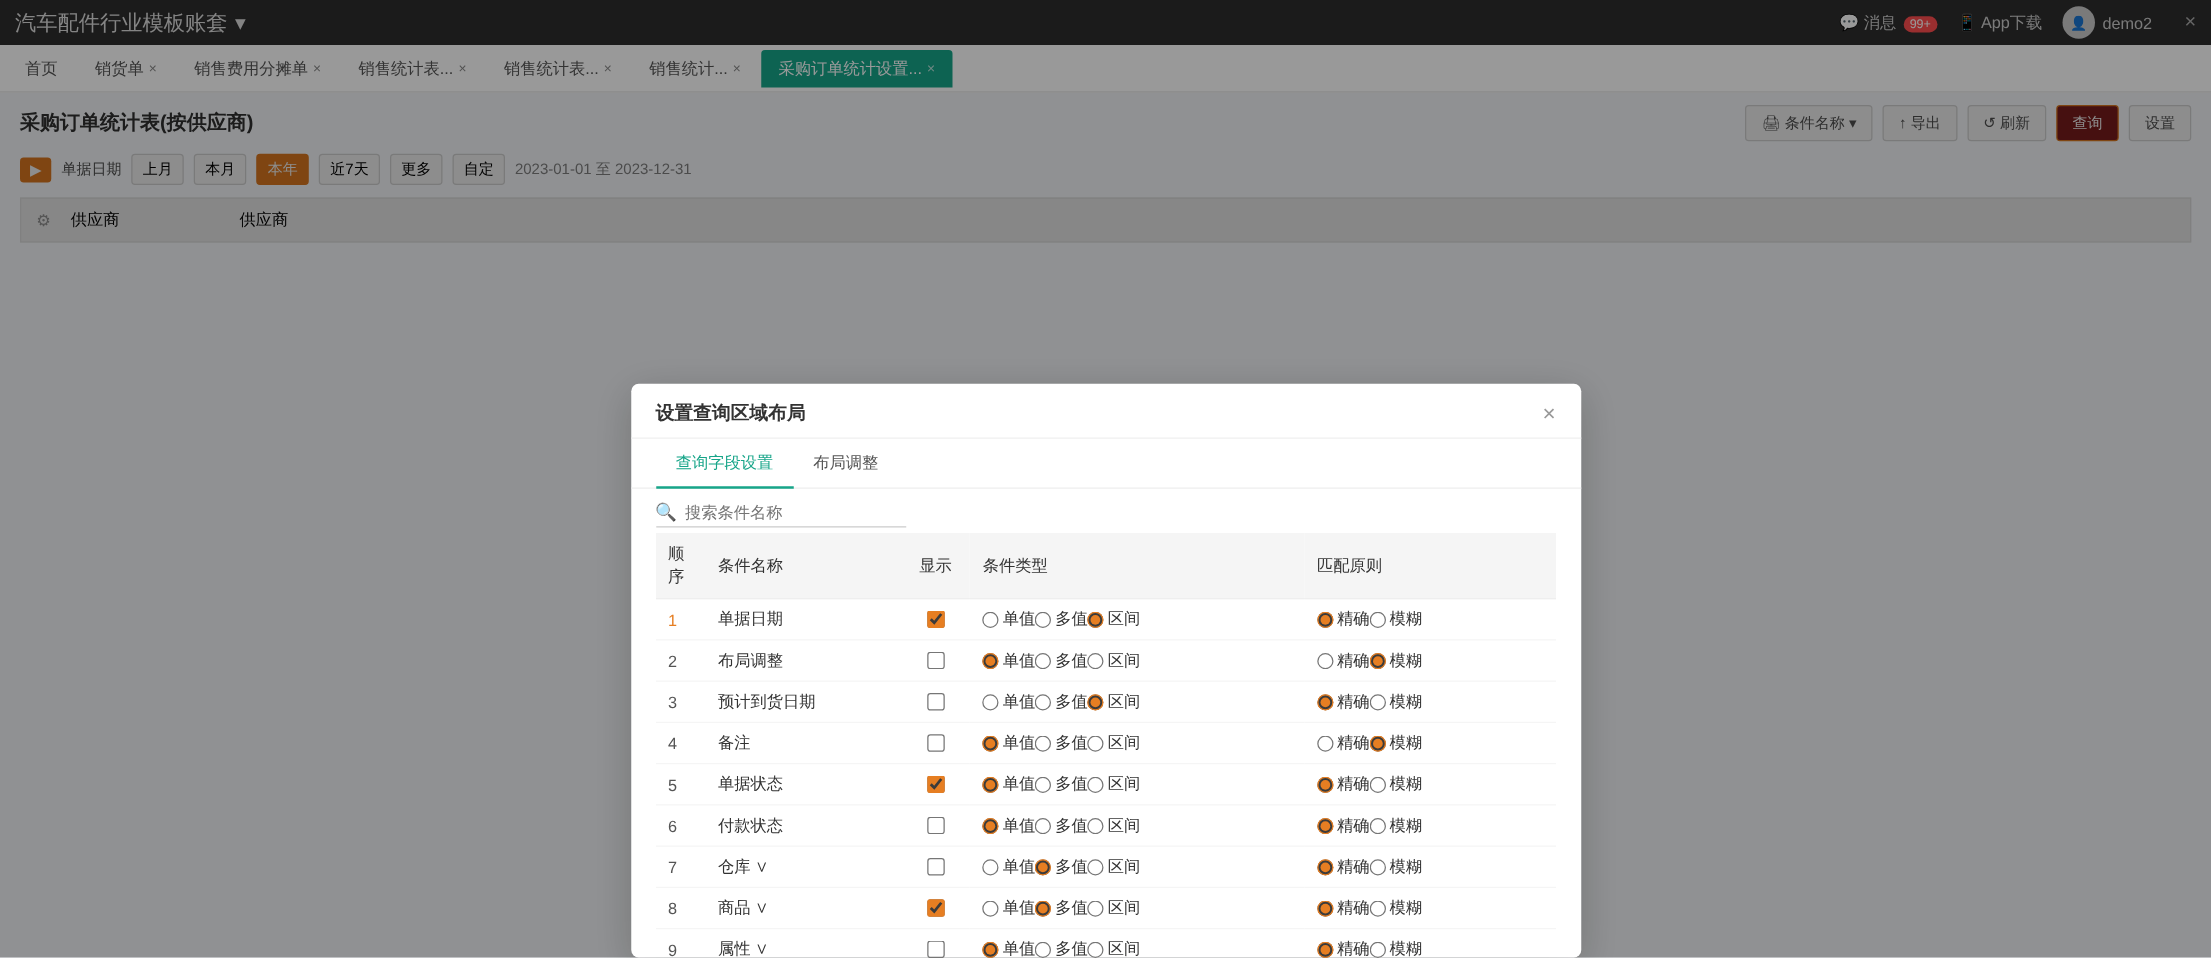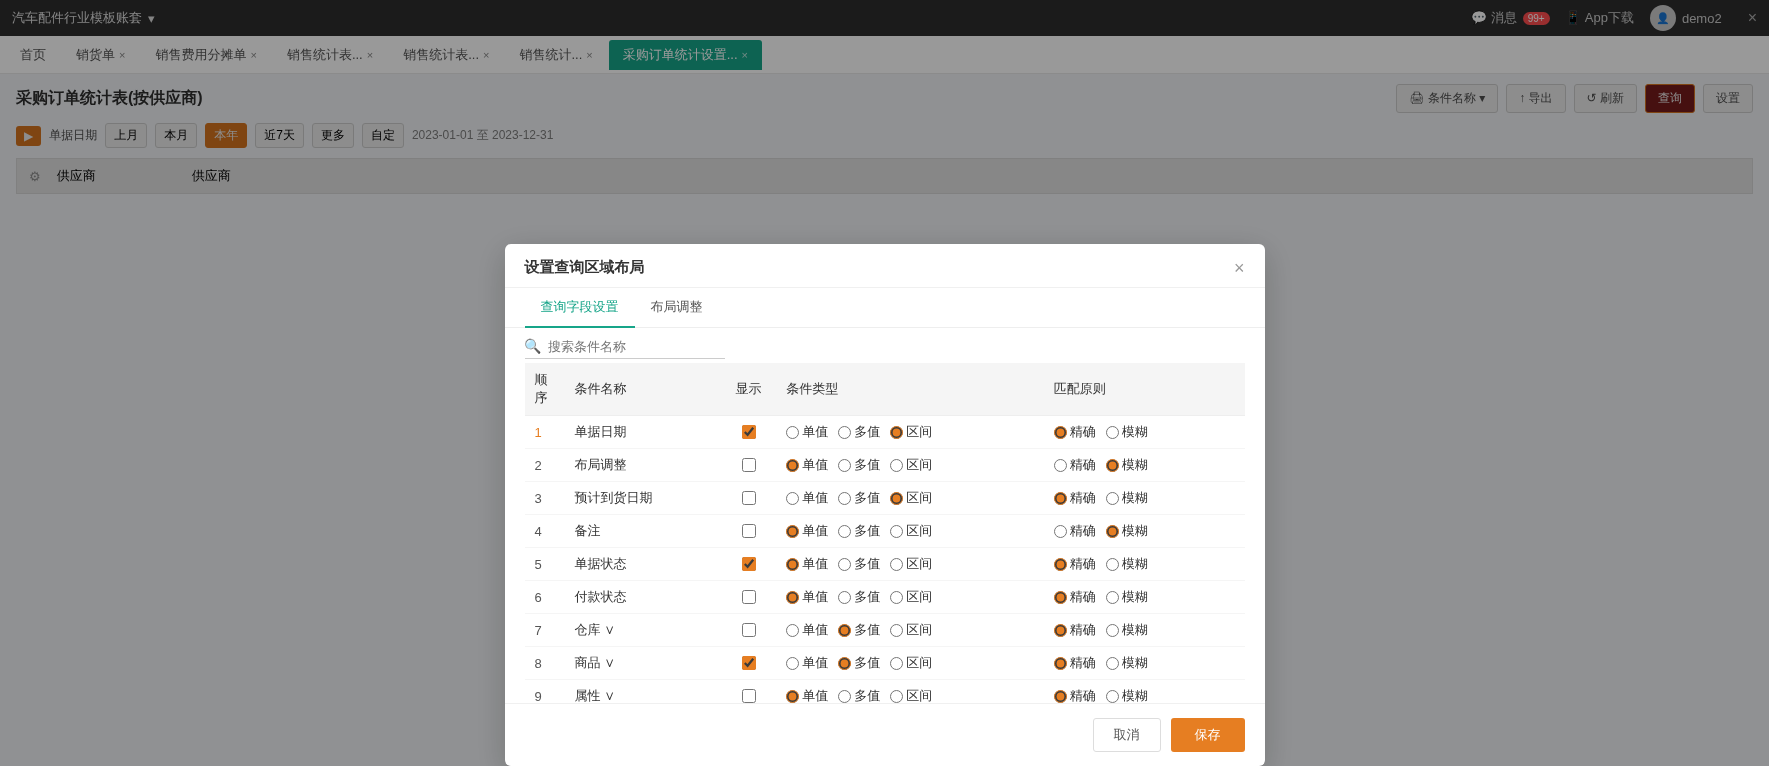--- a/index.html
+++ b/index.html
@@ -8,21 +8,21 @@
     
     .top-nav {
       background: #2d2d2d;
       height: 36px;
       display: flex;
       align-items: center;
       justify-content: space-between;
       padding: 0 12px;
       color: #ccc;
     }
-    .top-nav-left { font-size: 13px; color: #ddd; display: flex; align-items: center; gap: 6px; }
+    .top-nav-left { font-size: 17px; color: #ddd; display: flex; align-items: center; gap: 6px; }
     .top-nav-right { display: flex; align-items: center; gap: 16px; font-size: 13px; color: #ccc; }
     .notif-badge { background: #ff4d4f; color: white; border-radius: 8px; padding: 1px 5px; font-size: 10px; margin-left: 2px; }
     .avatar-circle { width: 26px; height: 26px; border-radius: 50%; background: #ccc; display: inline-flex; align-items: center; justify-content: center; font-size: 11px; color: #555; }
     .close-x { color: #aaa; cursor: pointer; font-size: 16px; margin-left: 10px; }
 
     
     .tab-bar {
       background: #fff;
       height: 38px;
       display: flex;
@@ -120,21 +120,21 @@
     .name-cell { width: 140px; }
     .display-cell { width: 50px; text-align: center; }
     .type-cell { width: 240px; }
     .match-cell { width: 180px; }
 
     
     .cb-wrap { display: flex; justify-content: center; }
     input[type="checkbox"] { width: 14px; height: 14px; accent-color: #e67e22; cursor: pointer; }
 
     
-    .radio-group { display: flex; align-items: center; gap: 10px; flex-wrap: nowrap; }
+    .radio-group { display: flex; align-items: center; flex-wrap: nowrap; }
     .radio-item { display: flex; align-items: center; gap: 3px; cursor: pointer; white-space: nowrap; }
     .radio-item input[type="radio"] { accent-color: #e67e22; cursor: pointer; }
 
     
     .dialog-footer {
       padding: 14px 20px;
       display: flex;
       justify-content: flex-end;
       gap: 10px;
       border-top: 1px solid #f0f0f0;
@@ -486,18 +486,14 @@
                 <div class="radio-group">
                   <label class="radio-item"><input type="radio" name="match-9" value="精确" checked="" style="">精确</label>
                   <label class="radio-item"><input type="radio" name="match-9" value="模糊" style="">模糊</label>
                 </div>
               </td>
             </tr>
           </tbody>
       </table>
     </div>
 
-    <div class="dialog-footer">
-      <button class="btn-cancel">取消</button>
-      <button class="btn-save">保存</button>
-    </div>
   </div>
 </div>
 
 </body></html>

